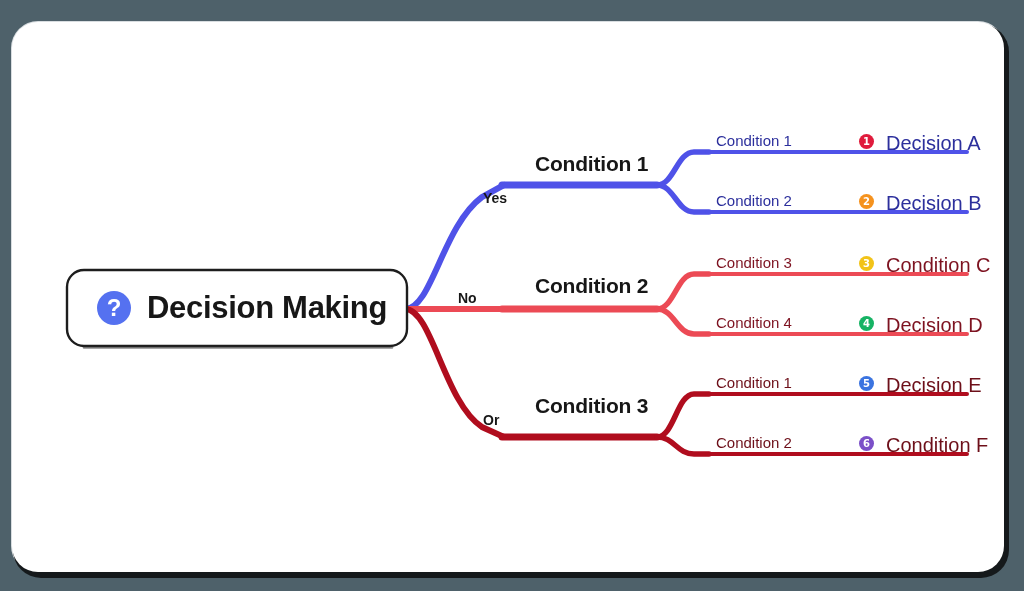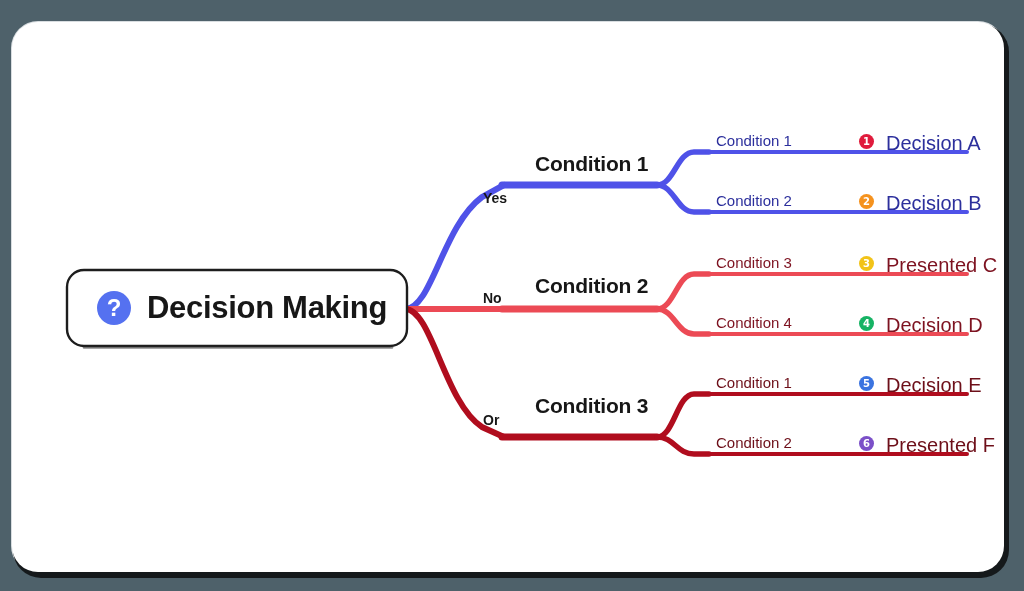--- a/index.html
+++ b/index.html
@@ -194,46 +194,46 @@
         <span class="badge-dot" style="background:#e01b3c;">1</span>
       </div>
       <div class="abs leaf-decision tone-blue" style="left:874px; top:110px;">Decision A</div>
 
       <div class="abs leaf-cond tone-blue" style="left:704px; top:170px;">Condition 2</div>
       <div class="abs leaf-badge" style="left:847px; top:170px;">
         <span class="badge-dot" style="background:#f5921e;">2</span>
       </div>
       <div class="abs leaf-decision tone-blue" style="left:874px; top:170px;">Decision B</div>
 
-      <div class="abs branch-tag" style="left:471px; top:268px;">No</div>
+      <div class="abs branch-tag" style="left:446px; top:268px;">No</div>
       <div class="abs topic-label" style="left:523px; top:252px;">Condition 2</div>
 
       <div class="abs leaf-cond tone-red" style="left:704px; top:232px;">Condition 3</div>
       <div class="abs leaf-badge" style="left:847px; top:232px;">
         <span class="badge-dot" style="background:#f2c318;">3</span>
       </div>
-      <div class="abs leaf-decision tone-red" style="left:874px; top:232px;">Presented C</div>
+      <div class="abs leaf-decision tone-red" style="left:874px; top:232px;">Condition C</div>
 
       <div class="abs leaf-cond tone-red" style="left:704px; top:292px;">Condition 4</div>
       <div class="abs leaf-badge" style="left:847px; top:292px;">
         <span class="badge-dot" style="background:#16b364;">4</span>
       </div>
       <div class="abs leaf-decision tone-red" style="left:874px; top:292px;text-align:right;">Decision D</div>
 
       <div class="abs branch-tag" style="left:471px; top:390px;">Or</div>
       <div class="abs topic-label" style="left:523px; top:372px;">Condition 3</div>
 
       <div class="abs leaf-cond tone-darkred" style="left:704px; top:352px;">Condition 1</div>
       <div class="abs leaf-badge" style="left:847px; top:352px;">
         <span class="badge-dot" style="background:#3b74e0;">5</span>
       </div>
       <div class="abs leaf-decision tone-darkred" style="left:874px; top:352px;">Decision E</div>
 
       <div class="abs leaf-cond tone-darkred" style="left:704px; top:412px;">Condition 2</div>
       <div class="abs leaf-badge" style="left:847px; top:412px;">
         <span class="badge-dot" style="background:#7b50c8;">6</span>
       </div>
-      <div class="abs leaf-decision tone-darkred" style="left:874px; top:412px;">Presented F</div>
+      <div class="abs leaf-decision tone-darkred" style="left:874px; top:412px;">Condition F</div>
 
 
     </div>
   </div>
 </div>
 
 </body></html>

